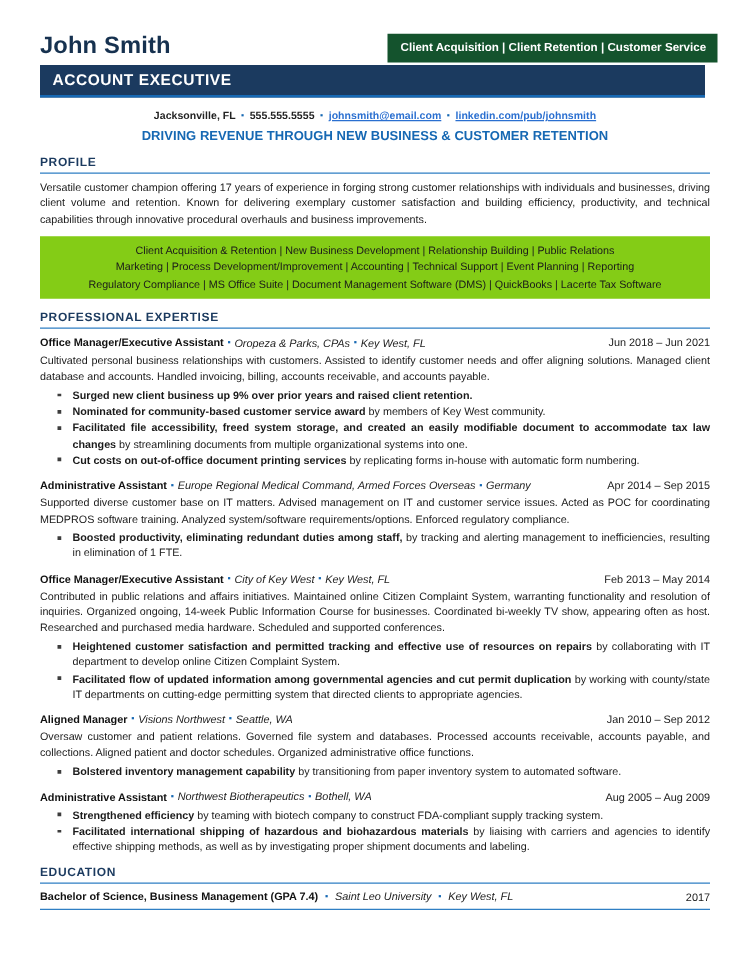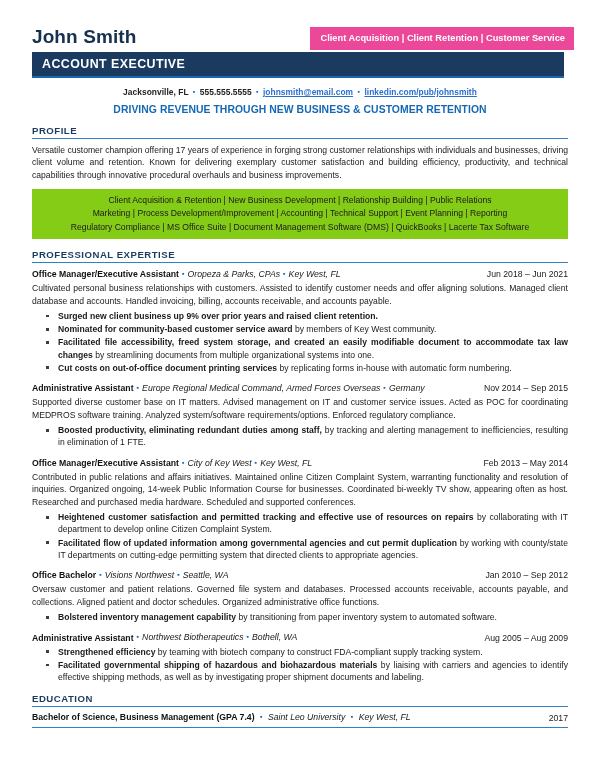--- a/index.html
+++ b/index.html
@@ -35,21 +35,21 @@
     font-size: 19px;
     font-weight: bold;
     color: #16314f;
     letter-spacing: .1px;
     line-height: 22px;
   }
   .tagline-badge {
     position: absolute;
     right: -6px;
     top: 1px;
-    background: #ec4899;
+    background: #14532d;
     color: #ffffff;
     font-size: 9.3px;
     font-weight: bold;
     padding: 6px 9px 6px 10px;
     line-height: 11px;
     white-space: nowrap;
     z-index: 3;
   }
   .title-bar {
     background: #1b3a5f;
@@ -232,56 +232,56 @@
         <ul class="bullets">
           <li><b>Surged new client business up 9% over prior years and raised client retention.</b></li>
           <li><b>Nominated for community-based customer service award</b> by members of Key West community.</li>
           <li><b>Facilitated file accessibility, freed system storage, and created an easily modifiable document to accommodate tax law changes</b> by streamlining documents from multiple organizational systems into one.</li>
           <li><b>Cut costs on out-of-office document printing services</b> by replicating forms in-house with automatic form numbering.</li>
         </ul>
       </div>
       <div class="job">
         <div class="job-head">
           <div class="job-head-left"><span class="job-title">Administrative Assistant</span><span class="sq-blue">▪</span><span class="job-org">Europe Regional Medical Command, Armed Forces Overseas</span><span class="sq-blue">▪</span><span class="job-loc">Germany</span></div>
-          <span class="job-dates">Nov 2014 – Sep 2015</span>
+          <span class="job-dates">Apr 2014 – Sep 2015</span>
         </div>
         <div class="job-desc">Supported diverse customer base on IT matters. Advised management on IT and customer service issues. Acted as POC for coordinating MEDPROS software training. Analyzed system/software requirements/options. Enforced regulatory compliance.</div>
         <ul class="bullets">
           <li><b>Boosted productivity, eliminating redundant duties among staff,</b> by tracking and alerting management to inefficiencies, resulting in elimination of 1 FTE.</li>
         </ul>
       </div>
       <div class="job">
         <div class="job-head">
           <div class="job-head-left"><span class="job-title">Office Manager/Executive Assistant</span><span class="sq-blue">▪</span><span class="job-org">City of Key West</span><span class="sq-blue">▪</span><span class="job-loc">Key West, FL</span></div>
           <span class="job-dates">Feb 2013 – May 2014</span>
         </div>
         <div class="job-desc">Contributed in public relations and affairs initiatives. Maintained online Citizen Complaint System, warranting functionality and resolution of inquiries. Organized ongoing, 14-week Public Information Course for businesses. Coordinated bi-weekly TV show, appearing often as host. Researched and purchased media hardware. Scheduled and supported conferences.</div>
         <ul class="bullets">
           <li><b>Heightened customer satisfaction and permitted tracking and effective use of resources on repairs</b> by collaborating with IT department to develop online Citizen Complaint System.</li>
           <li><b>Facilitated flow of updated information among governmental agencies and cut permit duplication</b> by working with county/state IT departments on cutting-edge permitting system that directed clients to appropriate agencies.</li>
         </ul>
       </div>
       <div class="job">
         <div class="job-head">
-          <div class="job-head-left"><span class="job-title">Office Bachelor</span><span class="sq-blue">▪</span><span class="job-org">Visions Northwest</span><span class="sq-blue">▪</span><span class="job-loc">Seattle, WA</span></div>
+          <div class="job-head-left"><span class="job-title">Aligned Manager</span><span class="sq-blue">▪</span><span class="job-org">Visions Northwest</span><span class="sq-blue">▪</span><span class="job-loc">Seattle, WA</span></div>
           <span class="job-dates">Jan 2010 – Sep 2012</span>
         </div>
         <div class="job-desc">Oversaw customer and patient relations. Governed file system and databases. Processed accounts receivable, accounts payable, and collections. Aligned patient and doctor schedules. Organized administrative office functions.</div>
         <ul class="bullets">
           <li><b>Bolstered inventory management capability</b> by transitioning from paper inventory system to automated software.</li>
         </ul>
       </div>
       <div class="job">
         <div class="job-head">
           <div class="job-head-left"><span class="job-title">Administrative Assistant</span><span class="sq-blue">▪</span><span class="job-org">Northwest Biotherapeutics</span><span class="sq-blue">▪</span><span class="job-loc">Bothell, WA</span></div>
           <span class="job-dates">Aug 2005 – Aug 2009</span>
         </div>
         <ul class="bullets">
           <li><b>Strengthened efficiency</b> by teaming with biotech company to construct FDA-compliant supply tracking system.</li>
-          <li><b>Facilitated governmental shipping of hazardous and biohazardous materials</b> by liaising with carriers and agencies to identify effective shipping methods, as well as by investigating proper shipment documents and labeling.</li>
+          <li><b>Facilitated international shipping of hazardous and biohazardous materials</b> by liaising with carriers and agencies to identify effective shipping methods, as well as by investigating proper shipment documents and labeling.</li>
         </ul>
       </div>
     </div>
 
   <div class="section-head">EDUCATION</div>
   <div class="edu-row">
     <div>
       <span class="edu-degree">Bachelor of Science, Business Management (GPA 7.4)</span>
       <span class="sq-blue">▪</span>
       <span class="edu-school">Saint Leo University</span>

